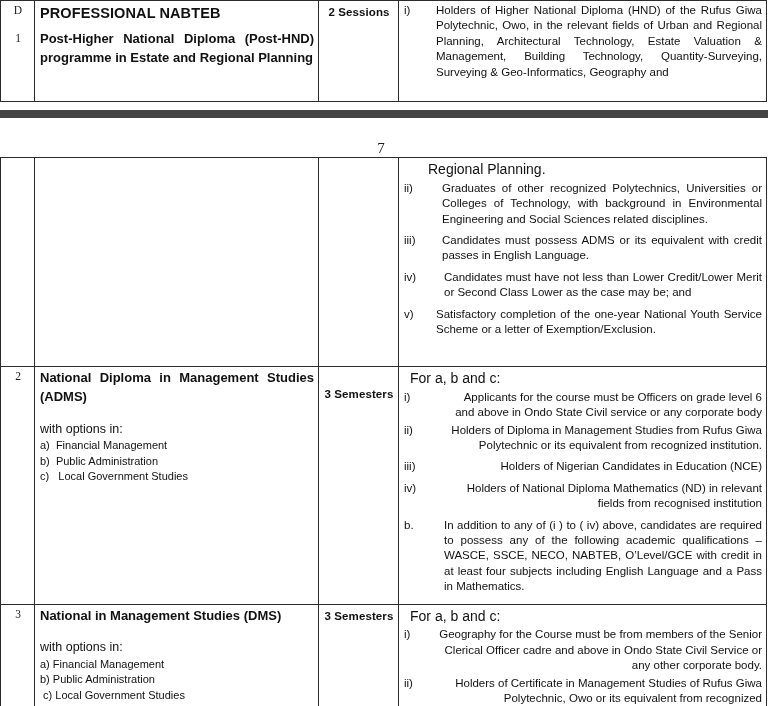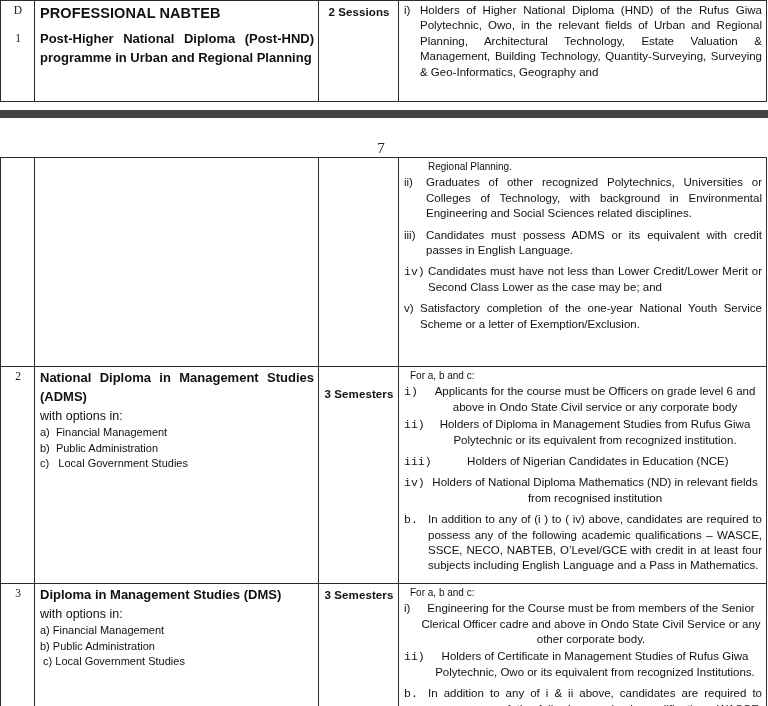--- a/index.html
+++ b/index.html
@@ -62,21 +62,21 @@
     font-weight: bold;
     font-size: 13px;
     text-align: justify;
     line-height: 1.45;
     margin: 0 0 1px 0;
   }
   .course-name.nowrapjust { text-align: justify; }
   .subnote {
     font-size: 12.5px;
     line-height: 1.38;
-    margin: 1px 0 0 0;
+    margin: 14px 0 0 0;
   }
   .opt-list {
     list-style: none;
     margin: 0;
     padding: 0;
     font-size: 11px;
     line-height: 1.42;
   }
   .opt-list li { white-space: pre; }
 
@@ -87,47 +87,48 @@
     text-align: center;
     padding-top: 12px;
     letter-spacing: .1px;
   }
   .dur-cell.mid { padding-top: 20px; }
   .dur-cell.top { padding-top: 4px; }
 
   
   .req-cell { padding: 3px 5px 4px 3px; }
   .req-plain {
-    font-size: 10px;
+    font-size: 14px;
     margin: 0 0 2px 0;
     padding-left: 24px;
     line-height: 1.34;
   }
   .req-plain.tight { padding-left: 6px; }
   .req-item {
     display: flex;
     margin: 0 0 6px 0;
   }
   .req-item.nogap { margin-bottom: 2px; }
   .req-mark {
     flex: 0 0 auto;
     min-width: 20px;
     font-size: 11.5px;
     line-height: 1.34;
     padding-right: 2px;
   }
   .req-mark.w14 { min-width: 14px; }
-  .req-mark.w22 { min-width: 22px; font-family: Liberation Mono, monospace; }
+  .req-mark.w22 { min-width: 22px; }
   .req-text {
     flex: 1 1 auto;
     font-size: 11.5px;
     line-height: 1.34;
     text-align: justify;
-  }
-  .req-text.left { text-align: center; }
+    margin-left: 16px;
+  }
+  .req-text.left { text-align: right; }
 
   
   .page-break-band {
     position: absolute;
     left: 0;
     top: 110px;
     width: 768px;
     height: 8px;
     background: #444444;
   }
@@ -163,21 +164,21 @@
         <col class="c-req">
     </colgroup>
     <tbody>
       <tr class="row-h-top">
         <td class="idx-cell">
           <span class="idx-letter">D</span>
           <span class="idx-num">1</span>
         </td>
         <td class="title-cell">
           <div class="sec-heading">PROFESSIONAL NABTEB</div>
-          <div class="course-name">Post-Higher National Diploma (Post-HND) programme in Urban and Regional Planning</div>
+          <div class="course-name">Post-Higher National Diploma (Post-HND) programme in Estate and Regional Planning</div>
         </td>
         <td class="dur-cell top">2 Sessions</td>
         <td class="req-cell">
           <div class="req-item nogap">
             <span class="req-mark w14">i)</span>
             <span class="req-text">Holders of Higher National Diploma (HND) of the Rufus Giwa Polytechnic, Owo, in the relevant fields of Urban and Regional Planning, Architectural Technology, Estate Valuation &amp; Management, Building Technology, Quantity-Surveying, Surveying &amp; Geo-Informatics, Geography and</span>
           </div>
         </td>
       </tr>
     </tbody>
@@ -255,34 +256,34 @@
           <div class="req-item">
             <span class="req-mark w22">b.</span>
             <span class="req-text">In addition to any of (i ) to ( iv) above, candidates are required to possess any of the following academic qualifications – WASCE, SSCE, NECO, NABTEB, O’Level/GCE with credit in at least four subjects including English Language and a Pass in Mathematics.</span>
           </div>
         </td>
       </tr>
 
       <tr class="row-h-r3">
         <td class="idx-cell">3</td>
         <td class="title-cell">
-          <div class="course-name nowrapjust">Diploma in Management Studies (DMS)</div>
+          <div class="course-name nowrapjust">National in Management Studies (DMS)</div>
           <div class="subnote">with options in:</div>
           <ul class="opt-list">
             <li>a) Financial Management</li>
             <li>b) Public Administration</li>
             <li> c) Local Government Studies</li>
           </ul>
         </td>
         <td class="dur-cell top">3 Semesters</td>
         <td class="req-cell">
           <div class="req-plain tight">For a, b and c:</div>
           <div class="req-item nogap">
             <span class="req-mark w14">i)</span>
-            <span class="req-text left">Engineering for the Course must be from members of the     Senior Clerical Officer cadre and above in Ondo State Civil Service or any other corporate body.</span>
+            <span class="req-text left">Geography for the Course must be from members of the     Senior Clerical Officer cadre and above in Ondo State Civil Service or any other corporate body.</span>
           </div>
           <div class="req-item">
             <span class="req-mark w22">ii)</span>
             <span class="req-text left">Holders of Certificate in Management Studies of Rufus   Giwa Polytechnic, Owo or its equivalent from recognized Institutions.</span>
           </div>
           <div class="req-item">
             <span class="req-mark w22">b.</span>
             <span class="req-text">In addition to any of i &amp; ii above, candidates are required  to possess any of the following academic qualifications WASCE, SSCE, NECO, NABTEB, O’level /GCE with credit in at least four subjects including English Language and a Pass in Mathematics.</span>
           </div>
         </td>

